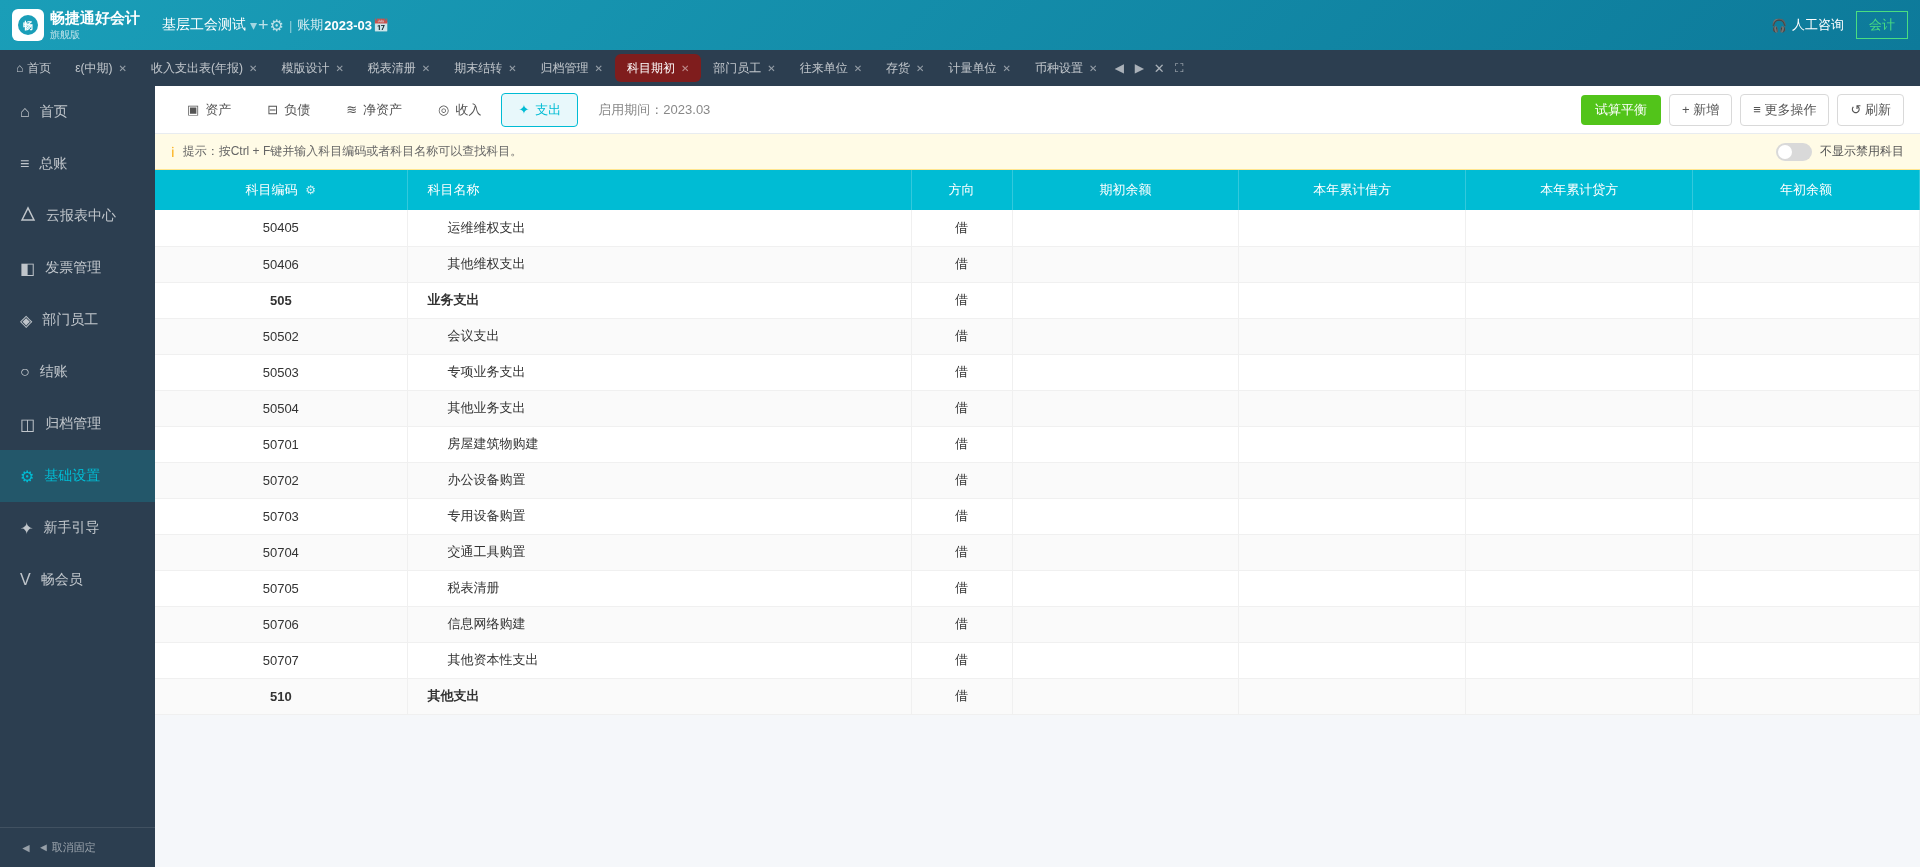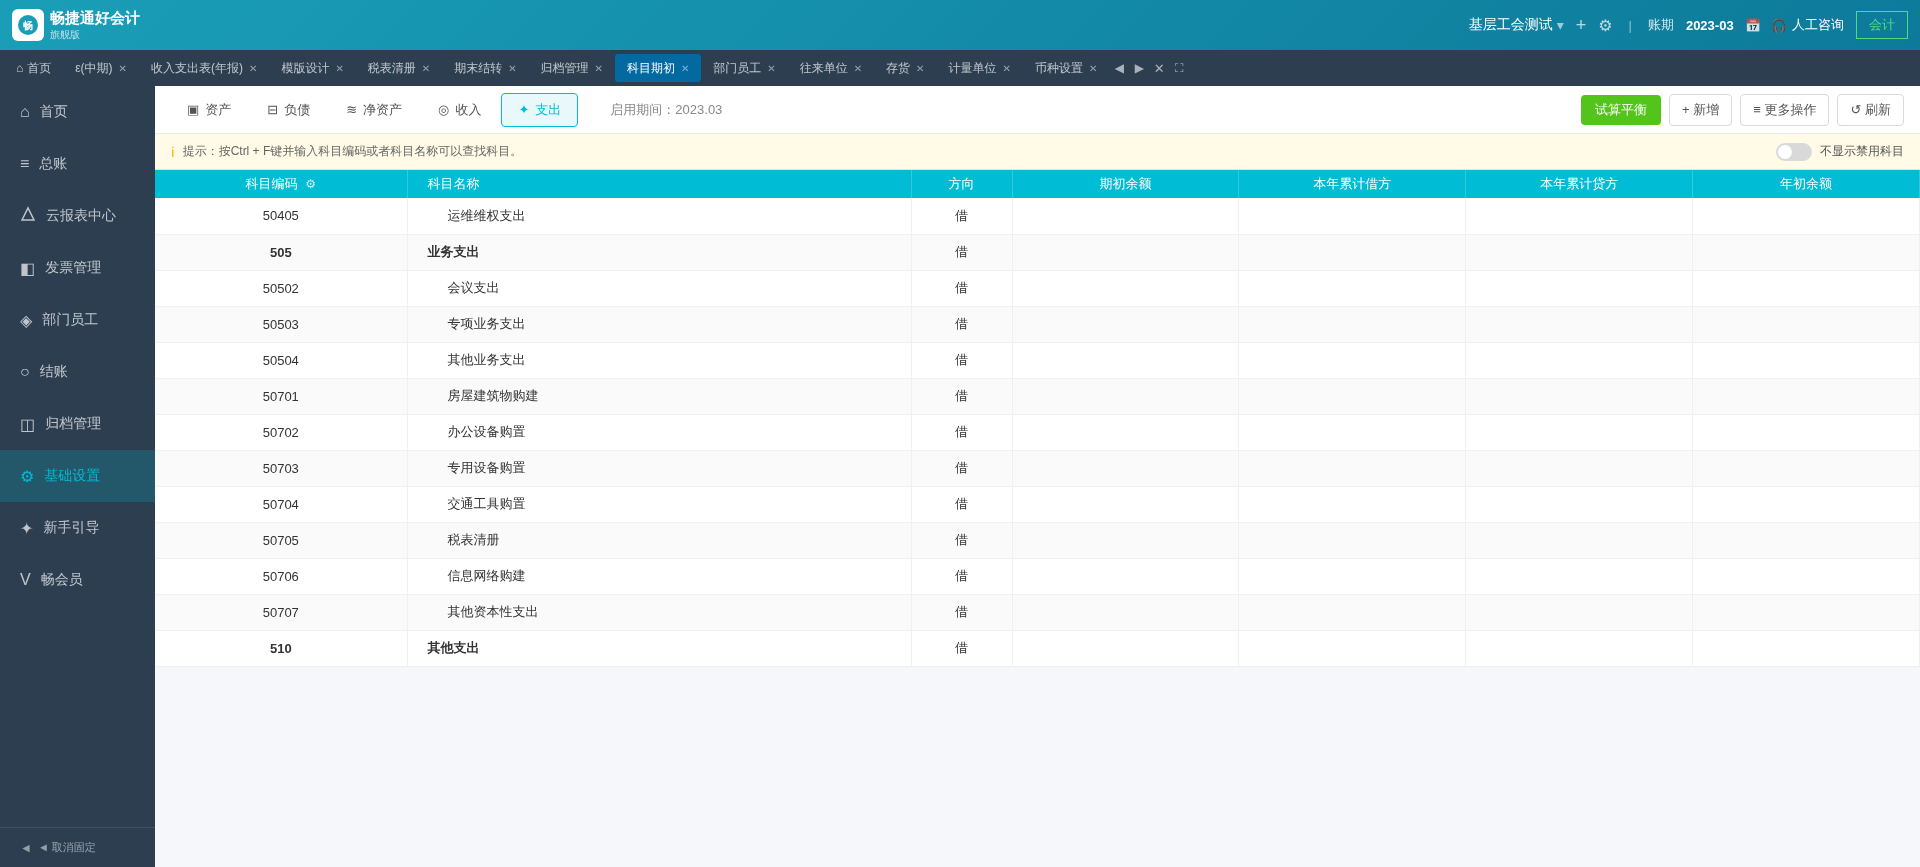--- a/index.html
+++ b/index.html
@@ -26,22 +26,21 @@
       border-radius: 6px;
       display: flex; align-items: center; justify-content: center;
       color: #1a9eb8; font-weight: bold; font-size: 14px;
     }
     .logo-text { color: white; font-size: 15px; font-weight: bold; }
     .logo-sub { color: rgba(255,255,255,0.7); font-size: 10px; }
     .header-center {
       flex: 1;
       display: flex;
       align-items: center;
-      gap: 12px;
-      justify-content: flex-end;
+      gap: 1px;
     }
     .org-name {
       color: white;
       font-size: 14px;
       display: flex; align-items: center; gap: 4px;
     }
     .header-sep { color: rgba(255,255,255,0.5); margin: 0 4px; }
     .period-label { color: rgba(255,255,255,0.8); font-size: 13px; }
     .period-value { color: white; font-size: 13px; font-weight: bold; }
     .header-right {
@@ -79,22 +78,23 @@
       display: flex;
       align-items: center;
       gap: 4px;
       color: rgba(255,255,255,0.7);
       font-size: 12px;
       cursor: pointer;
       border-radius: 3px;
       white-space: nowrap;
     }
     .tab-item.active {
-      background: #0369a1;
+      background: #7f1d1d;
       color: white;
+      border-radius: 6px;
     }
     .tab-close {
       font-size: 10px;
       color: rgba(255,255,255,0.5);
       margin-left: 2px;
     }
     .tab-nav-btn {
       width: 20px; height: 28px;
       display: flex; align-items: center; justify-content: center;
       color: rgba(255,255,255,0.6);
@@ -256,21 +256,21 @@
       display: flex;
       flex-direction: column;
     }
     .data-table {
       width: 100%;
       border-collapse: collapse;
     }
     .data-table thead tr {
       background: #00bcd4;
       color: white;
-      height: 28px;
+      height: 40px;
     }
     .data-table thead th {
       text-align: center;
       font-weight: normal;
       font-size: 13px;
       padding: 0 8px;
       border-right: 1px solid rgba(255,255,255,0.2);
     }
     .data-table tbody tr {
       height: 36px;
@@ -460,21 +460,21 @@
         <span>净资产</span>
       </div>
       <div class="sub-tab">
         <span class="sub-tab-icon">◎</span>
         <span>收入</span>
       </div>
       <div class="sub-tab active">
         <span class="sub-tab-icon" style="color:#00bcd4;">✦</span>
         <span>支出</span>
       </div>
-      <span class="period-info" style="margin-left:28px;">启用期间：2023.03</span>
+      <span class="period-info" style="margin-left:16px;">启用期间：2023.03</span>
       <div class="toolbar-right">
         <button class="btn-primary">试算平衡</button>
         <button class="btn-default">+ 新增</button>
         <button class="btn-default">≡ 更多操作</button>
         <button class="btn-default">↺ 刷新</button>
       </div>
     </div>
 
     <div class="hint-bar">
       <span class="hint-icon">ℹ</span>
@@ -517,20 +517,29 @@
         <tr>
       <td class="col-code" style="">50405</td>
       <td class="col-name" style="padding-left:40px !important;">运维维权支出</td>
       <td class="col-dir">借</td>
       <td class="col-num"></td>
       <td class="col-num"></td>
       <td class="col-num"></td>
       <td class="col-num"></td>
     </tr>
             <tr>
+      <td class="col-code" style="">50406</td>
+      <td class="col-name" style="padding-left:40px !important;">其他维权支出</td>
+      <td class="col-dir">借</td>
+      <td class="col-num"></td>
+      <td class="col-num"></td>
+      <td class="col-num"></td>
+      <td class="col-num"></td>
+    </tr>
+            <tr>
       <td class="col-code" style="font-weight:bold;">505</td>
       <td class="col-name" style="font-weight:bold;">业务支出</td>
       <td class="col-dir">借</td>
       <td class="col-num"></td>
       <td class="col-num"></td>
       <td class="col-num"></td>
       <td class="col-num"></td>
     </tr>
             <tr>
       <td class="col-code" style="">50502</td>

